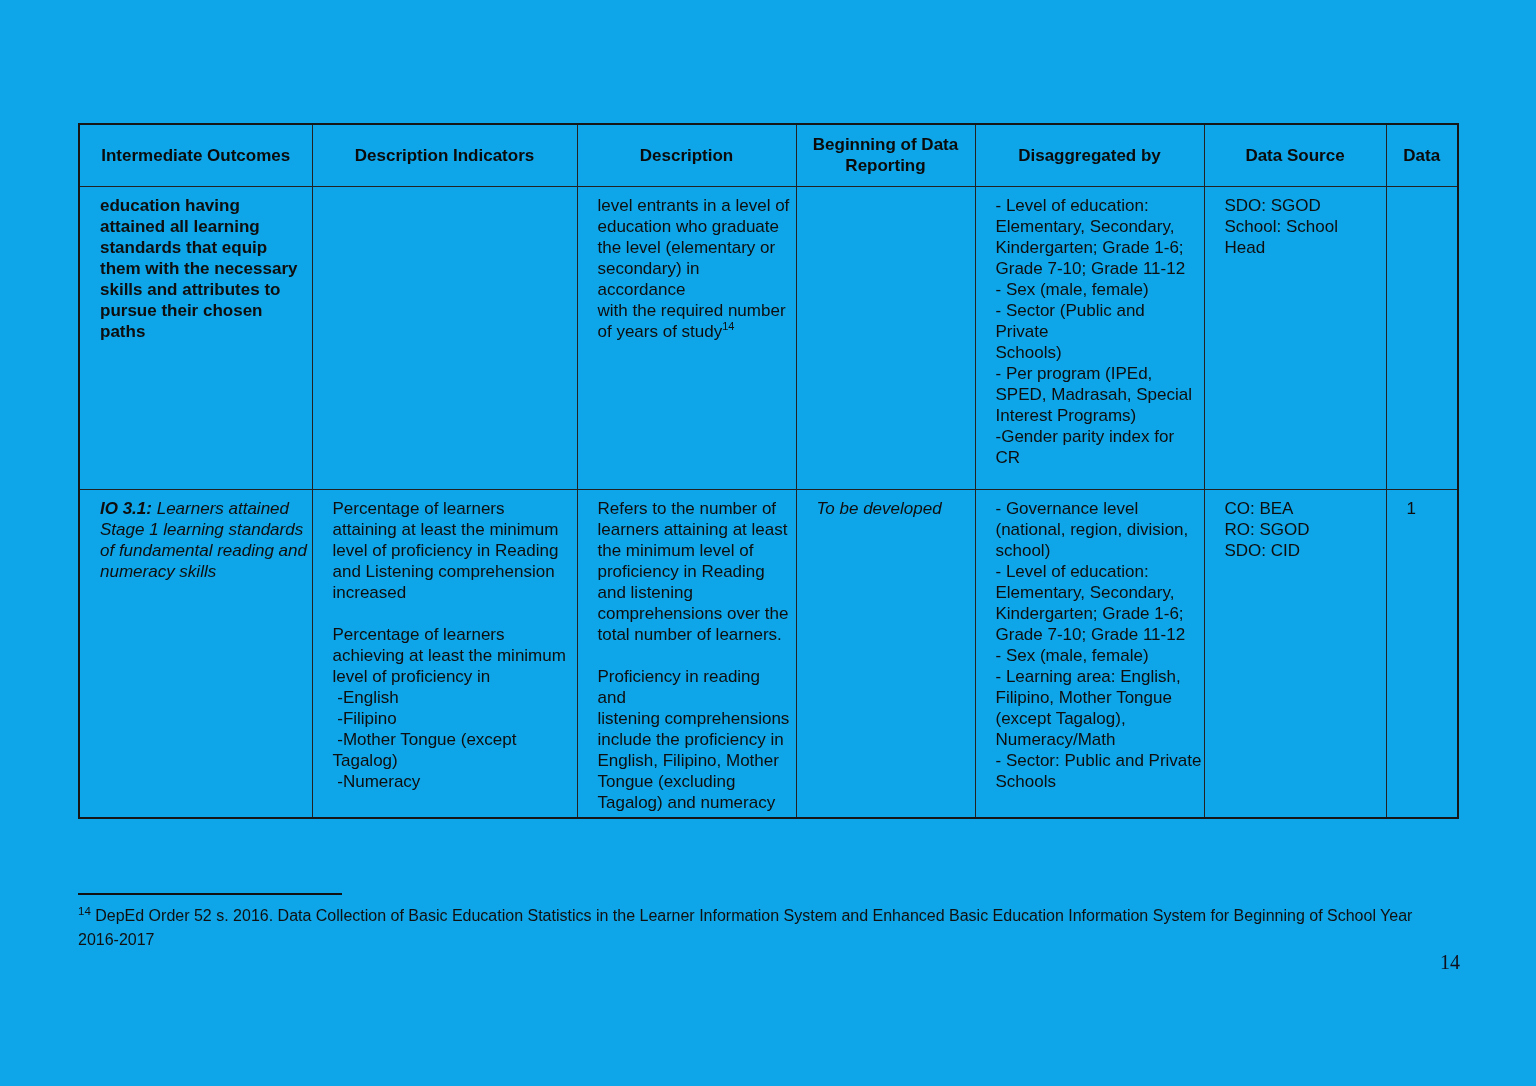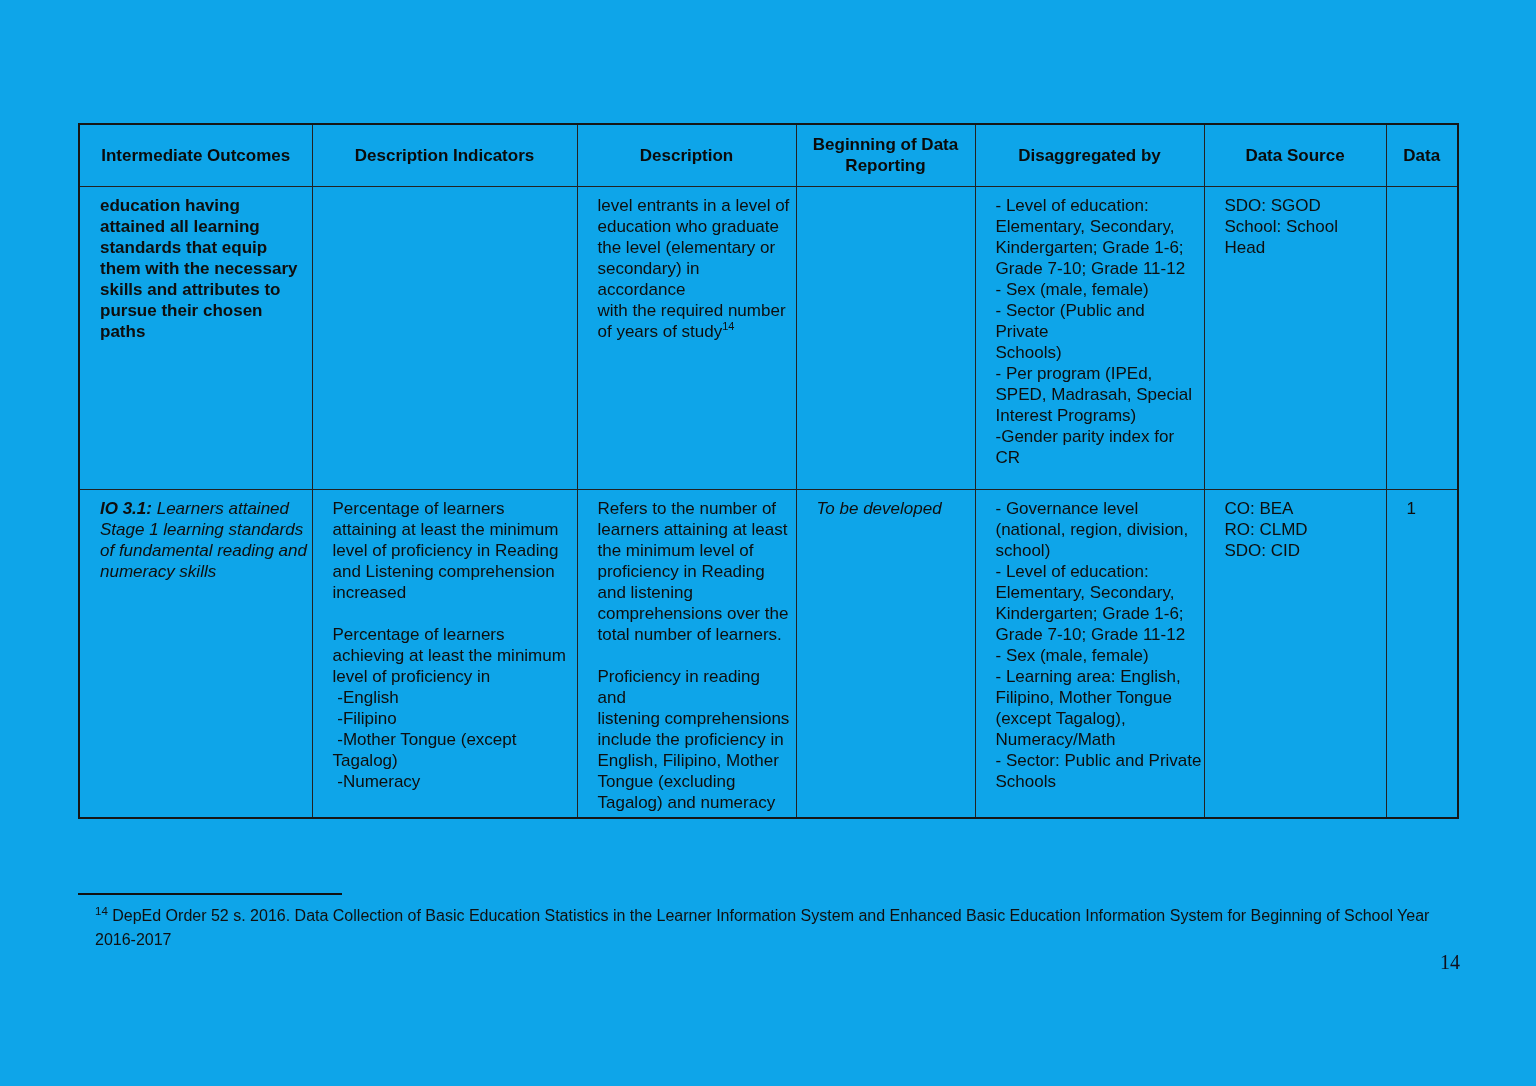--- a/index.html
+++ b/index.html
@@ -47,21 +47,20 @@
     position: absolute; left: 78px; top: 893px;
     width: 264px; height: 0;
     border-top: 2.5px solid #111;
   }
   .footnote {
     position: absolute; left: 78px; top: 904px;
     width: 1382px;
     font-size: 16px; line-height: 24px;
     white-space: pre-wrap;
     color: #101010;
-    margin-left: 17px;
   }
   .footnote sup { font-size: 11.5px; vertical-align: super; line-height: 0; }
   .page-number {
     position: absolute; right: 76px; top: 951px;
     font-family: "Liberation Serif", serif;
     font-size: 20px; color: #10101c;
   }
 </style>
 </head>
 <body>
@@ -163,21 +162,21 @@
 Kindergarten; Grade 1-6;
 Grade 7-10; Grade 11-12
 - Sex (male, female)
 - Learning area: English,
 Filipino, Mother Tongue
 (except Tagalog),
 Numeracy/Math
 - Sector: Public and Private
 Schools</td>
         <td>CO: BEA
-RO: CLMD
+RO: SGOD
 SDO: CID</td>
         <td>1</td>
       </tr>
     </tbody>
   </table>
 
   <div class="footnote-rule"></div>
 
   <div class="footnote"><sup>14</sup><span> DepEd Order 52 s. 2016. Data Collection of Basic Education Statistics in the Learner Information System and Enhanced Basic Education Information System for Beginning of School Year
 2016-2017</span></div>

